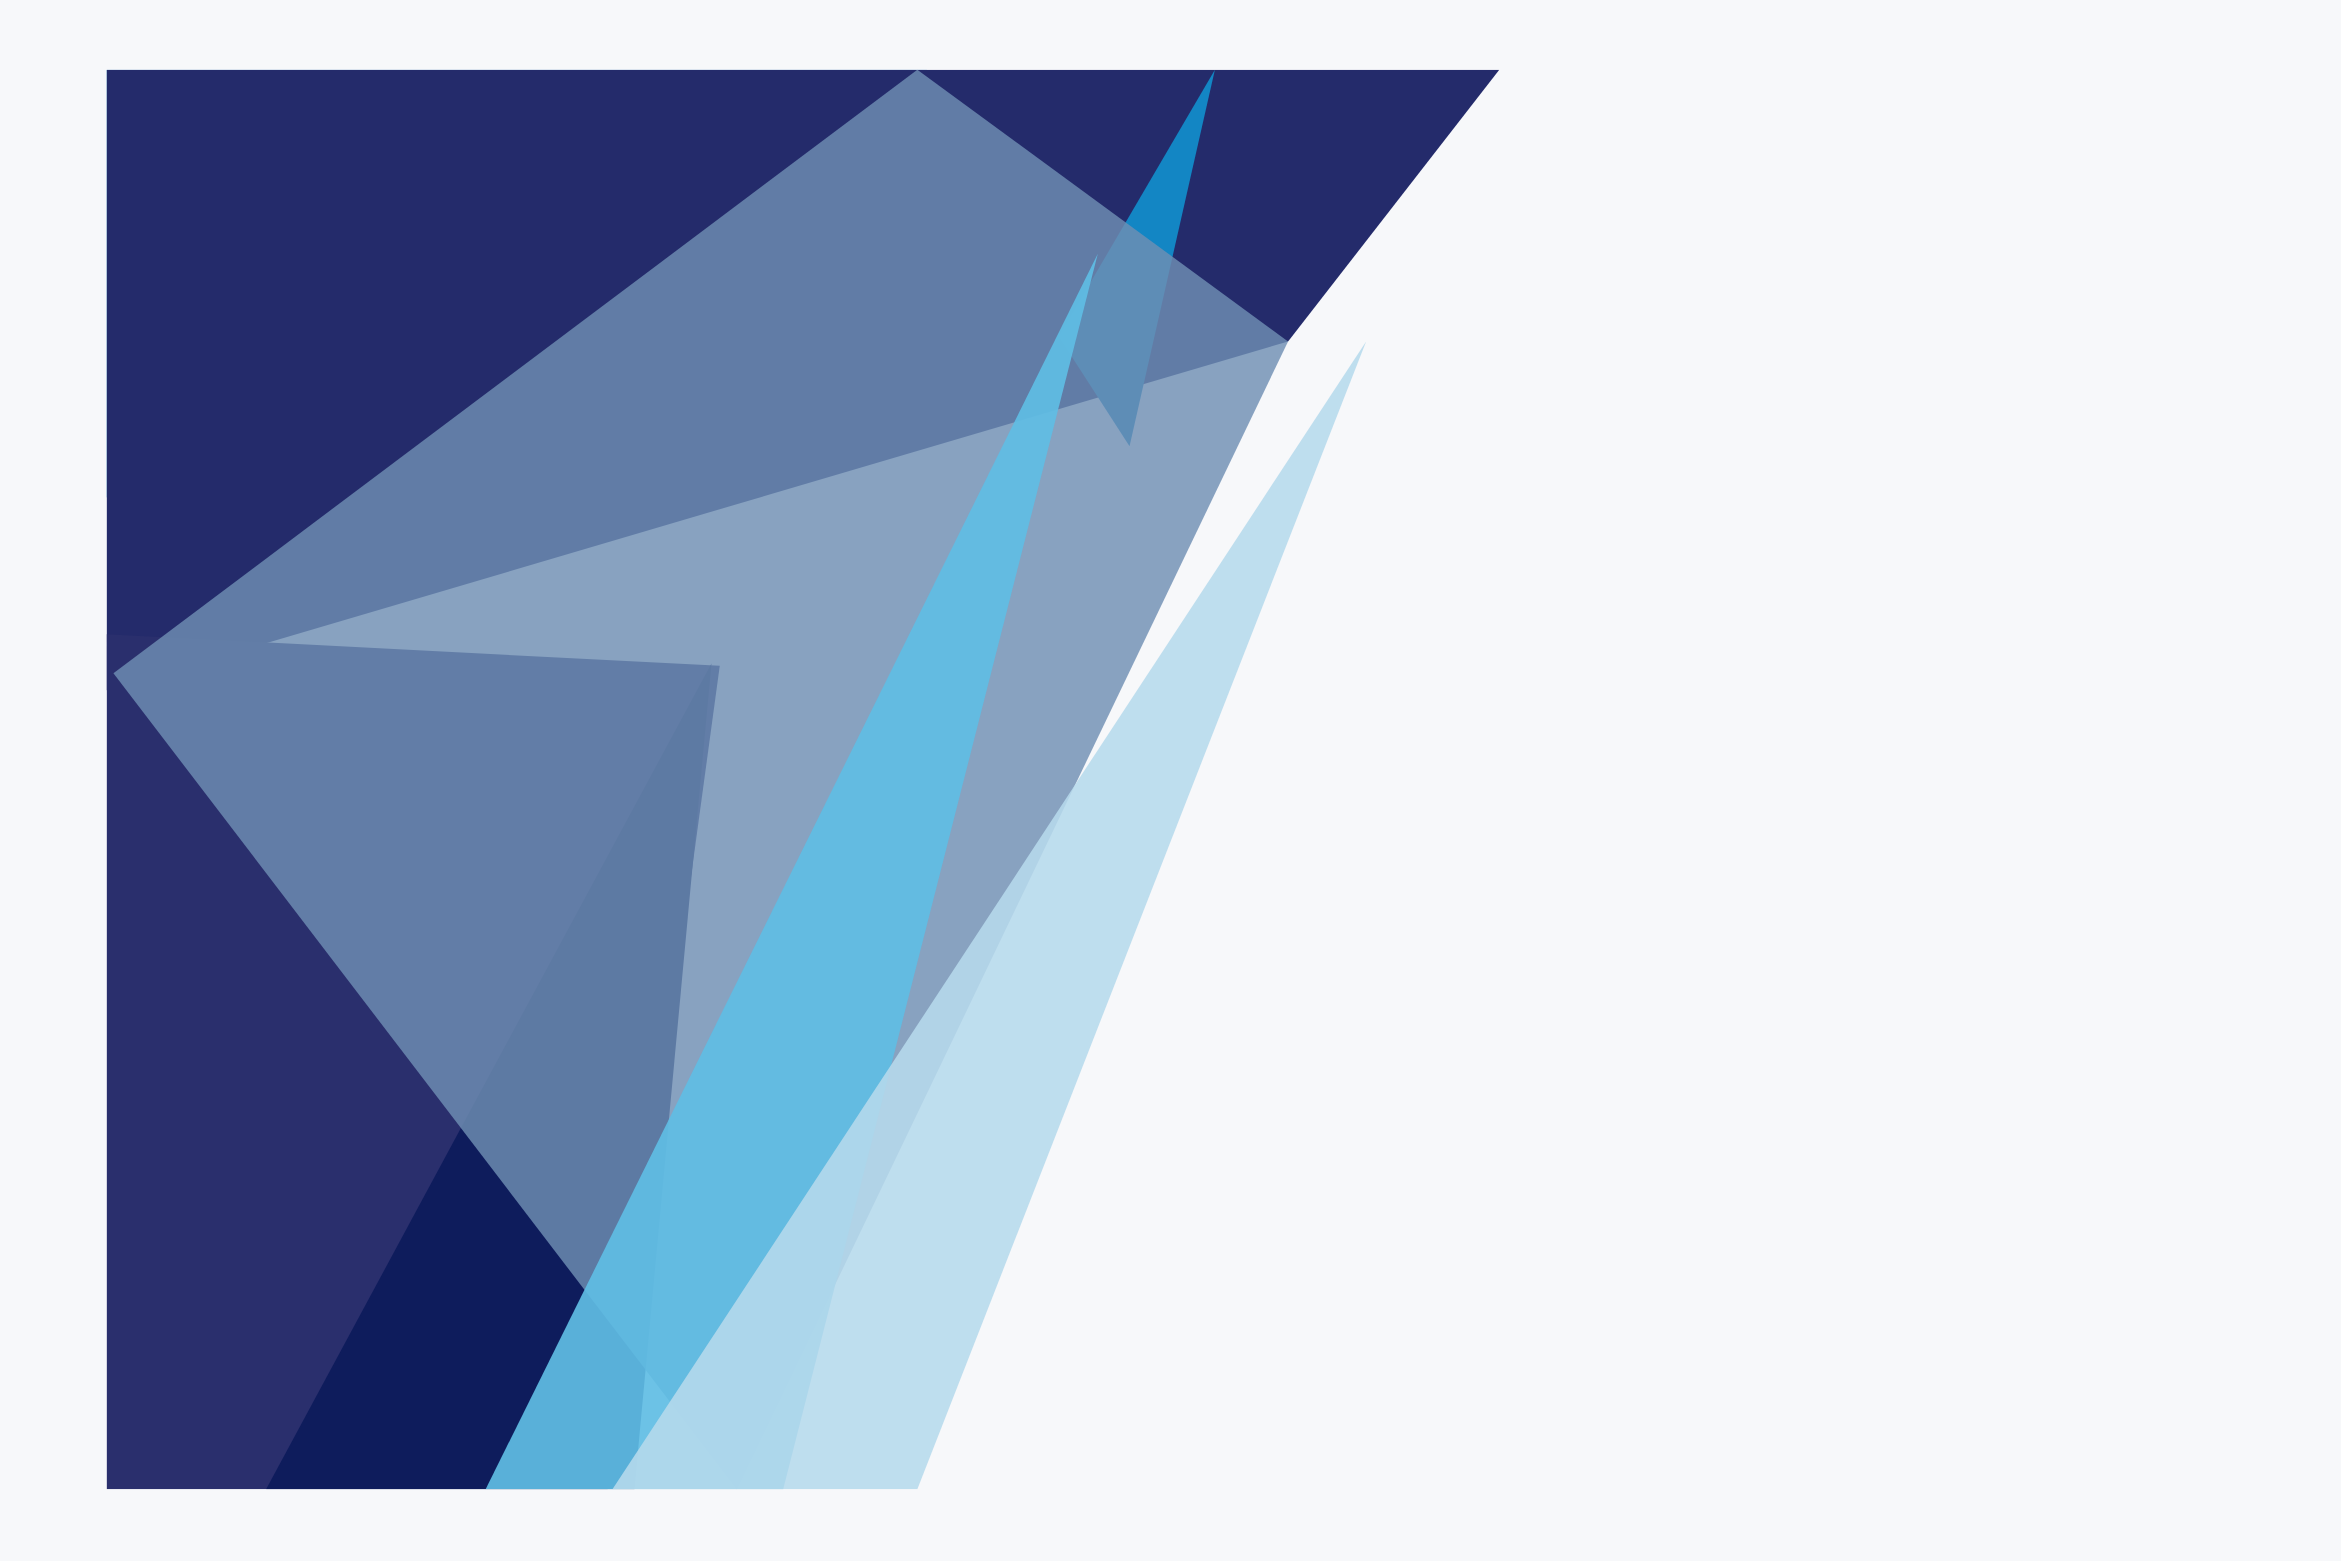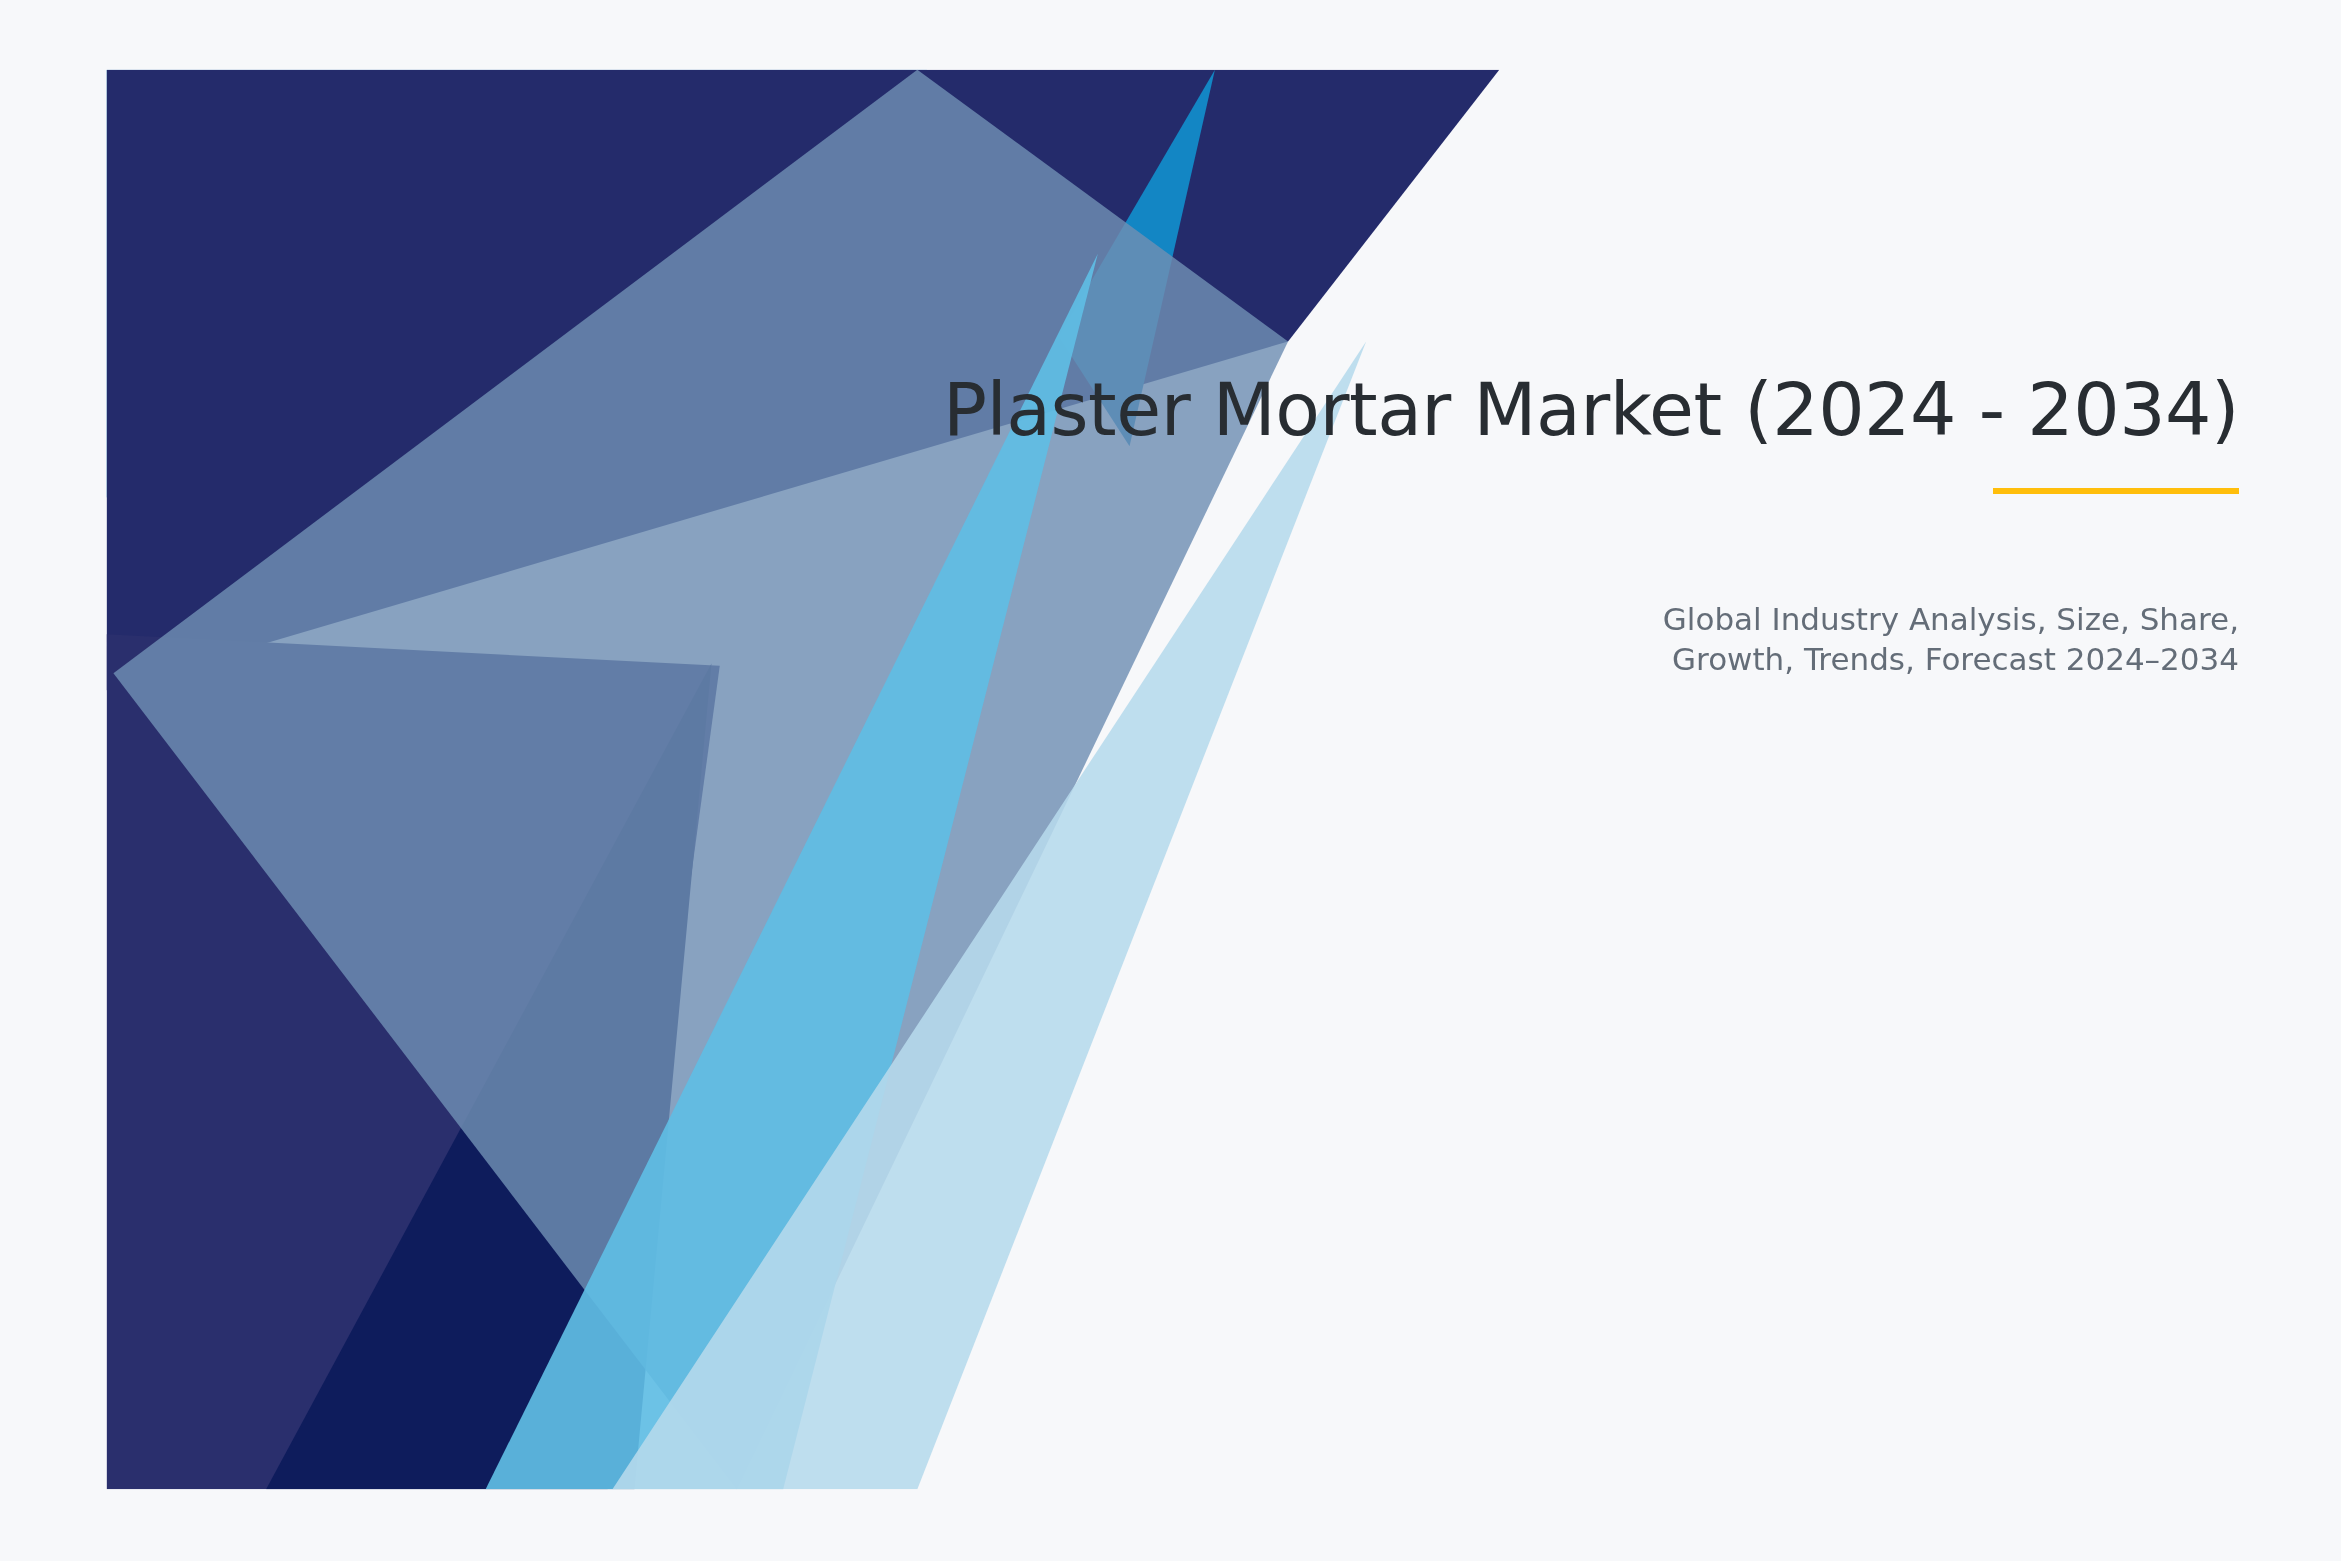--- a/index.html
+++ b/index.html
@@ -112,26 +112,15 @@
 
         <polygon points="1880,143 2640,700 1510,3053 232,1380" fill="#6f8fb3" opacity="0.82"></polygon>
 
         <polygon points="2250,520 1605,3053 995,3053" fill="#5fbde4" opacity="0.92"></polygon>
 
         <polygon points="2800,700 1880,3053 1255,3053" fill="#b6daec" opacity="0.88"></polygon>
       </g>
     </svg>
   </div>
 
-  <div id="text-block">
-
-    <h1 id="page-title" style="color: rgb(40, 45, 50);">Plaster Mortar Market (2024 - 2034)</h1>
-
-    <span id="title-rule-wrap">
-      <span id="title-rule" style="background: rgb(255, 190, 11);"></span>
-    </span>
-
-    <p id="page-subtitle" style="color: rgb(100, 109, 120);">Global Industry Analysis, Size, Share, Growth, Trends, Forecast 2024–2034</p>
-
-  </div>
 
 </div>
 
 
 </body></html>

